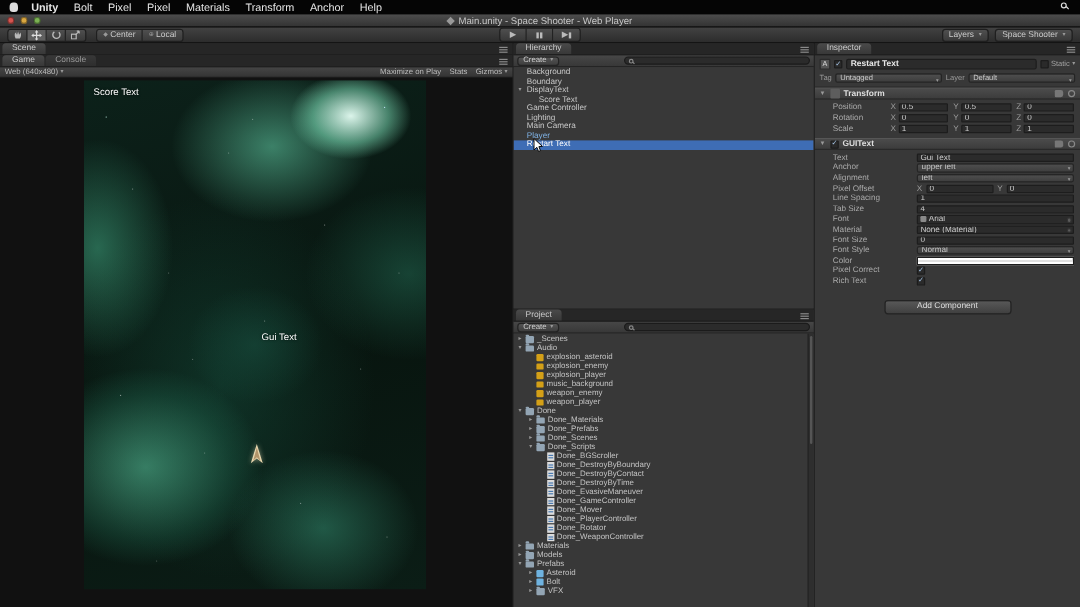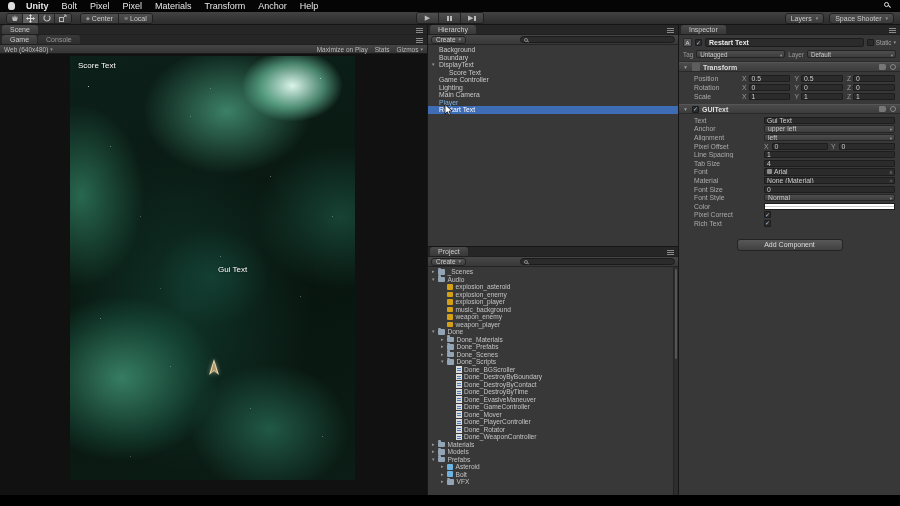--- a/index.html
+++ b/index.html
@@ -180,20 +180,26 @@
         <span class="menu-item">Materials</span>
         <span class="menu-item">Transform</span>
         <span class="menu-item">Anchor</span>
         <span class="menu-item">Help</span>
       </div>
     <span class="spotlight">
         <span class="mag"></span>
       </span>
   </div>
 
+  <div class="titlebar">
+    <span class="tl red"></span>
+    <span class="tl yellow"></span>
+    <span class="tl green"></span>
+    <span class="win-title"><span class="doc-icon"></span><span>Main.unity - Space Shooter - Web Player</span></span>
+  </div>
 
   <div class="unity-toolbar">
     <div class="tool-group">
       <span class="tool-btn">
         <svg width="8" height="8" viewBox="0 0 8 8">
             <path d="M2 7 C1 5,1 3,2 2 L3 4 L3 1 L4 4 L4.5 1 L5 4 L6 2 C7 3.5,6.5 6,5.5 7 Z" fill="#b8b8b8"></path>
           </svg>
       </span>
       <span class="tool-btn active">
         <svg width="9" height="9" viewBox="0 0 9 9">

